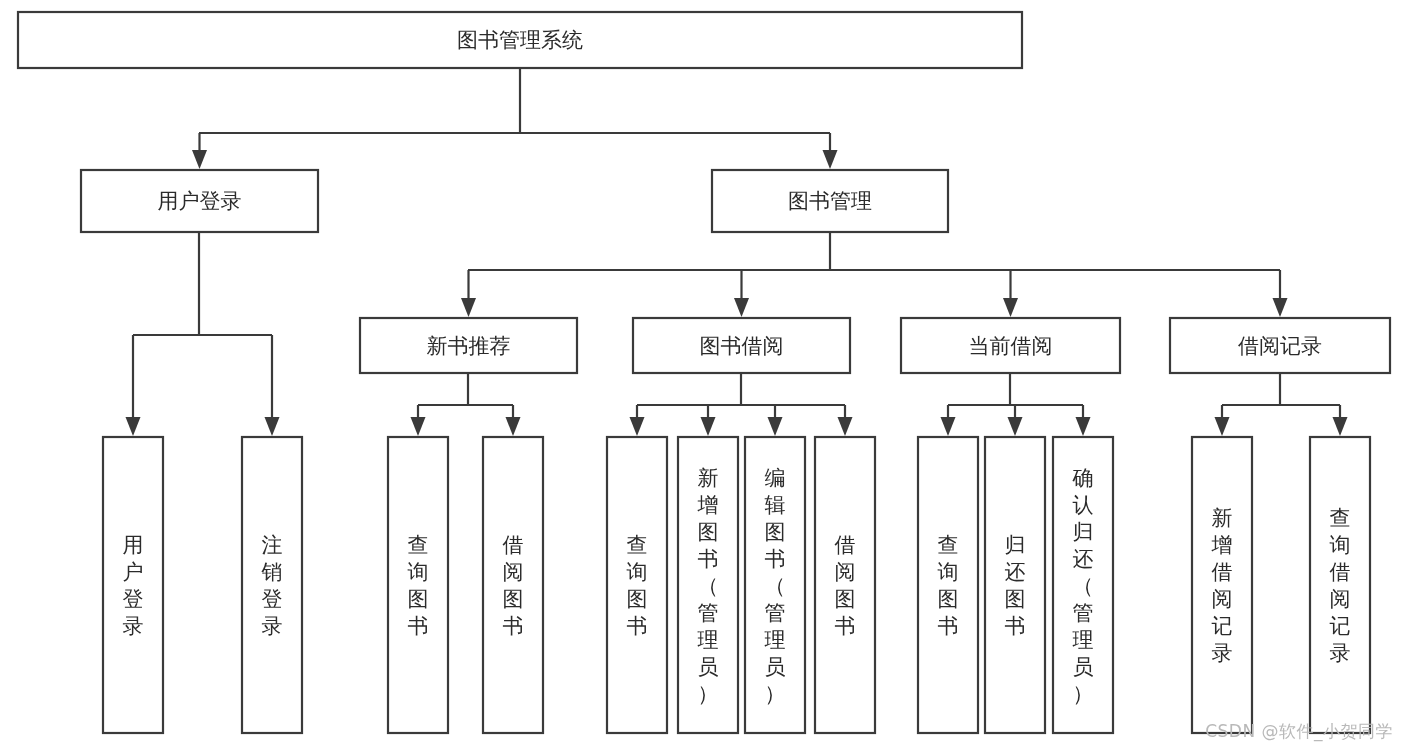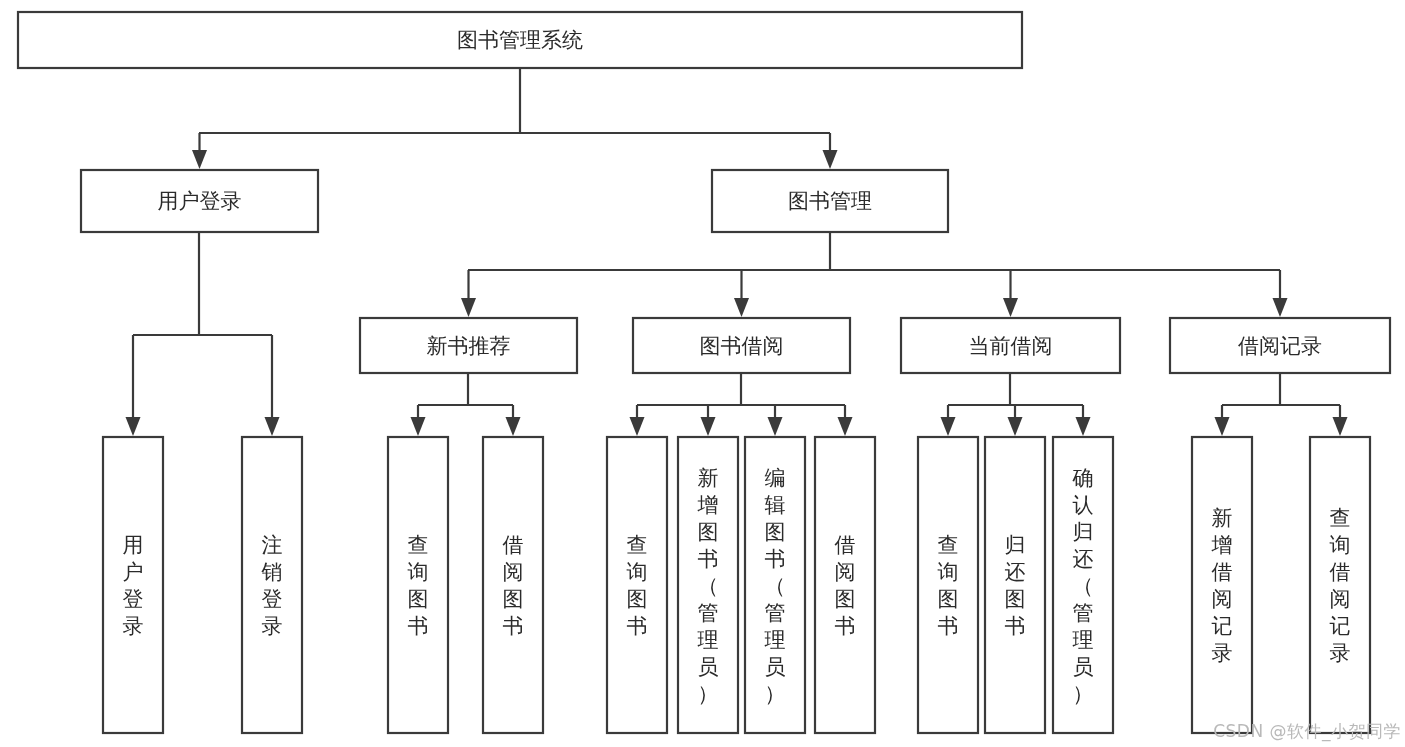--- a/index.html
+++ b/index.html
@@ -49,21 +49,21 @@
     dominant-baseline: middle;
   }
   .node-label-v {
     font-family: "DejaVu Sans", "Liberation Sans", sans-serif;
     font-size: 21px;
     fill: #2b2b2b;
     text-anchor: middle;
   }
   .watermark {
     position: absolute;
-    right: 4px;
+    right: 12px;
     bottom: 4px;
     font-family: "DejaVu Sans", "Liberation Sans", sans-serif;
     font-size: 17px;
     color: #b9b9b9;
     white-space: nowrap;
     letter-spacing: 0.5px;
     pointer-events: none;
   }
 </style>
 </head>

